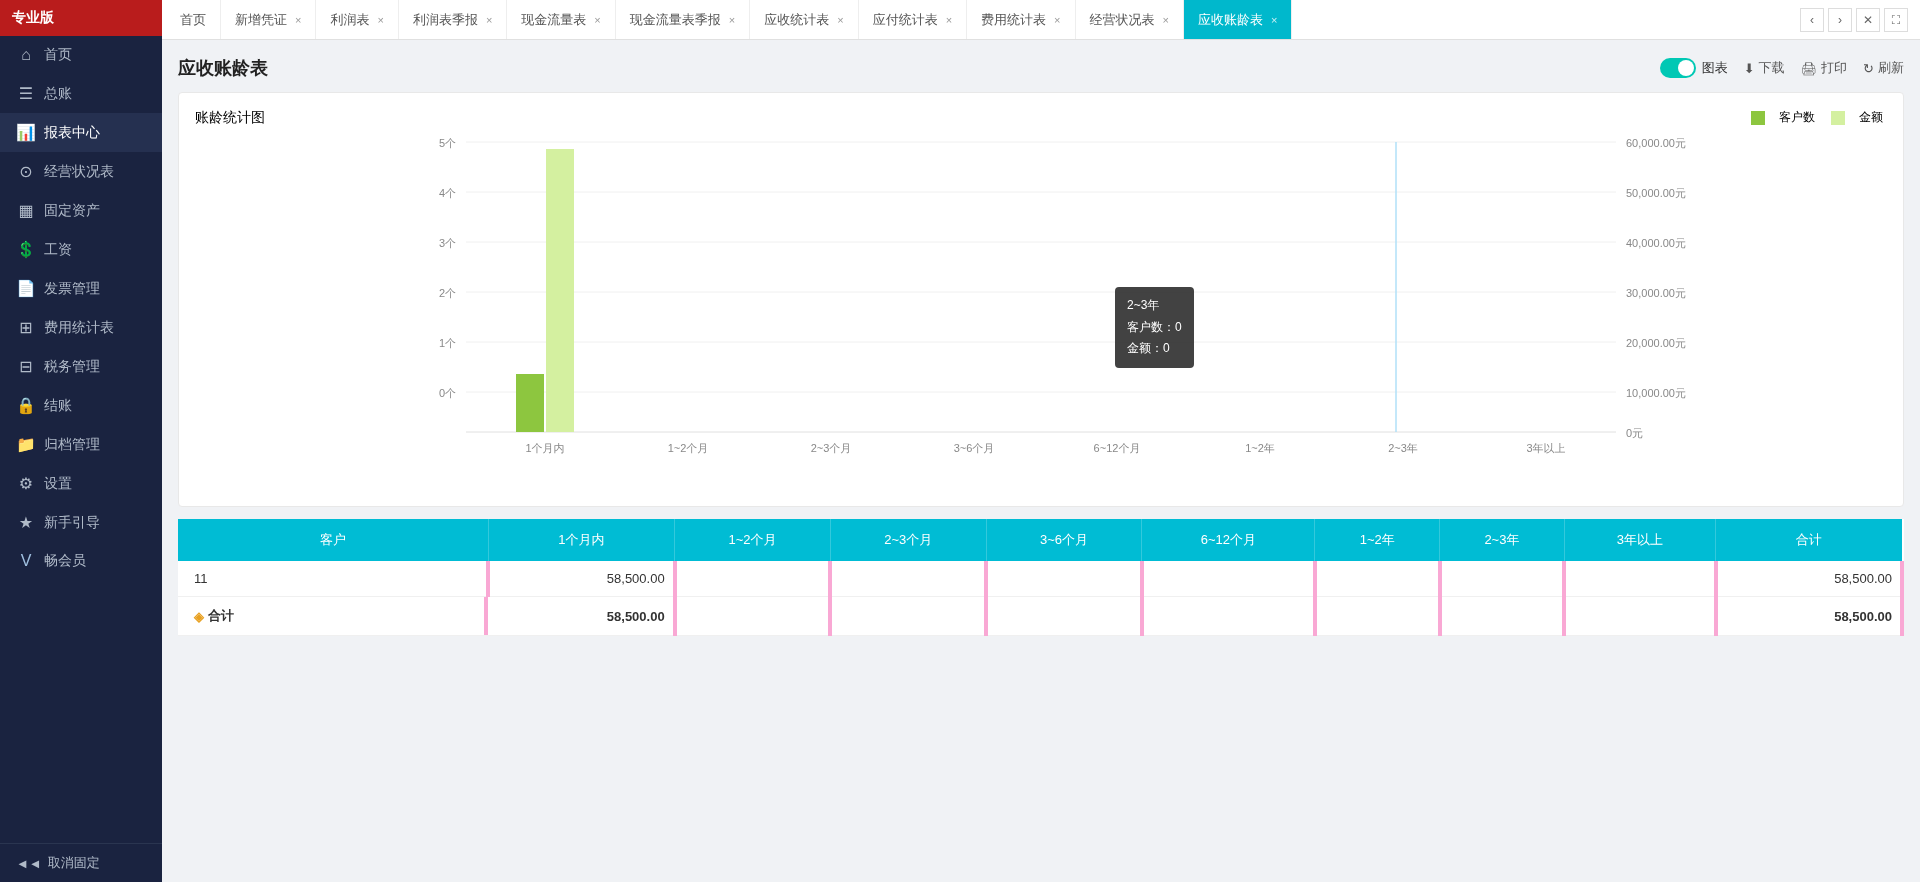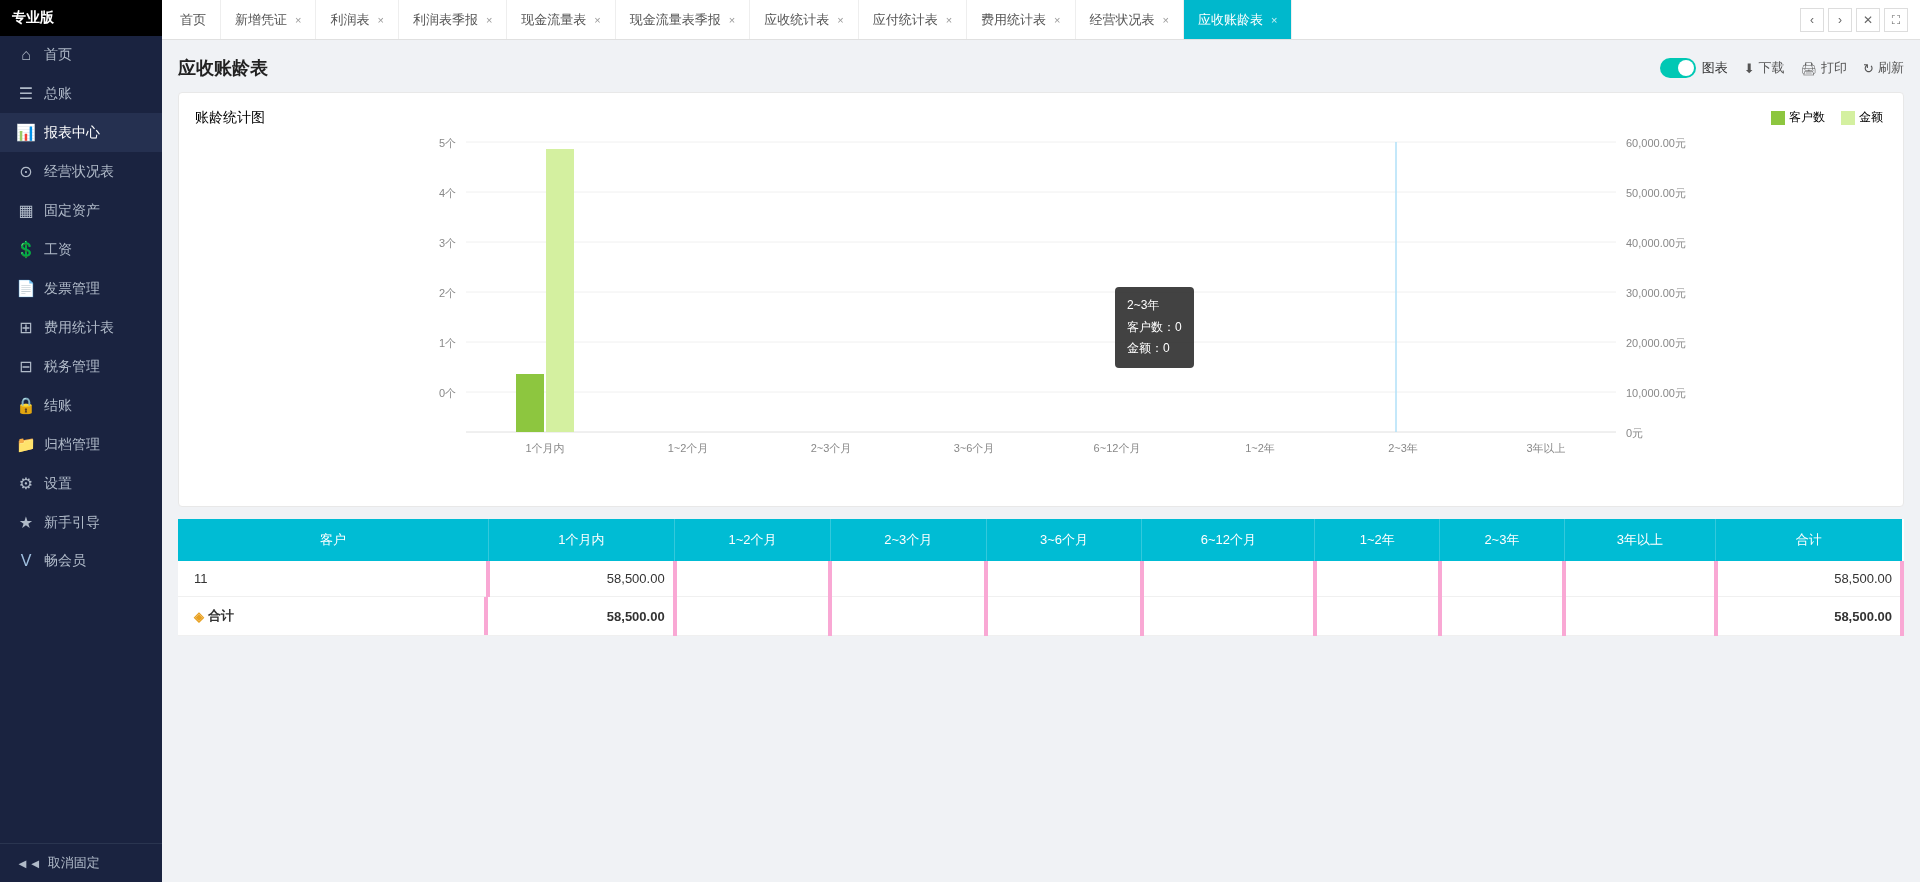--- a/index.html
+++ b/index.html
@@ -9,21 +9,21 @@
     .sidebar {
       width: 162px;
       background: #1a2340;
       color: #cdd4e0;
       display: flex;
       flex-direction: column;
       flex-shrink: 0;
       height: 100%;
     }
     .sidebar-logo {
-      background: #000000;
+      background: #b91c1c;
       height: 36px;
       display: flex;
       align-items: center;
       padding: 0 12px;
       color: white;
       font-size: 14px;
       font-weight: bold;
     }
     .sidebar-item {
       display: flex;
@@ -157,21 +157,21 @@
       border-radius: 4px;
       padding: 16px;
       position: relative;
     }
     .chart-title { font-size: 14px; color: #000000; }
     .chart-legend {
       position: absolute;
       top: 16px; right: 20px;
       display: flex; gap: 16px; align-items: center; font-size: 12px;
     }
-    .legend-item { display: flex; align-items: center; gap: 4px; }
+    .legend-item { display: flex; align-items: center; gap: 14px; }
     .legend-color { width: 14px; height: 14px; }
 
     
     .chart-svg-wrapper { position: relative; }
 
     
     .chart-tooltip {
       position: absolute;
       background: rgba(40,40,40,0.88);
       color: #fff;

